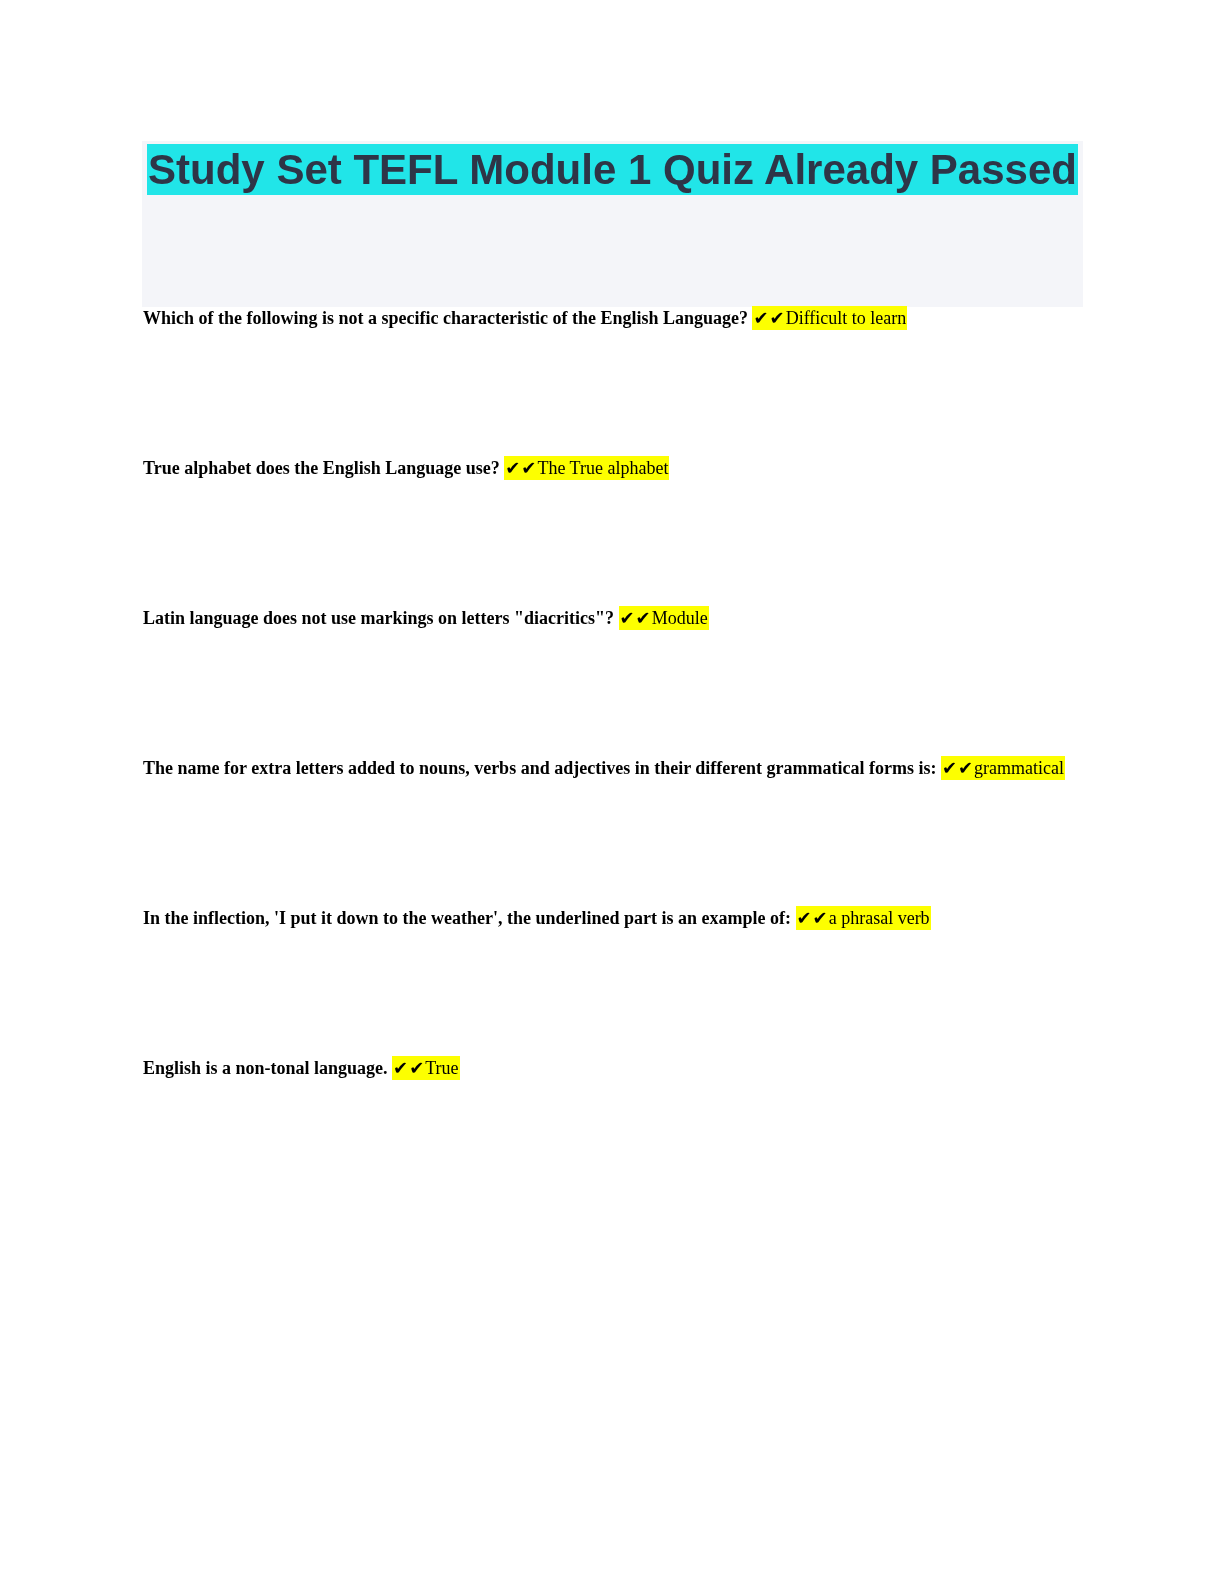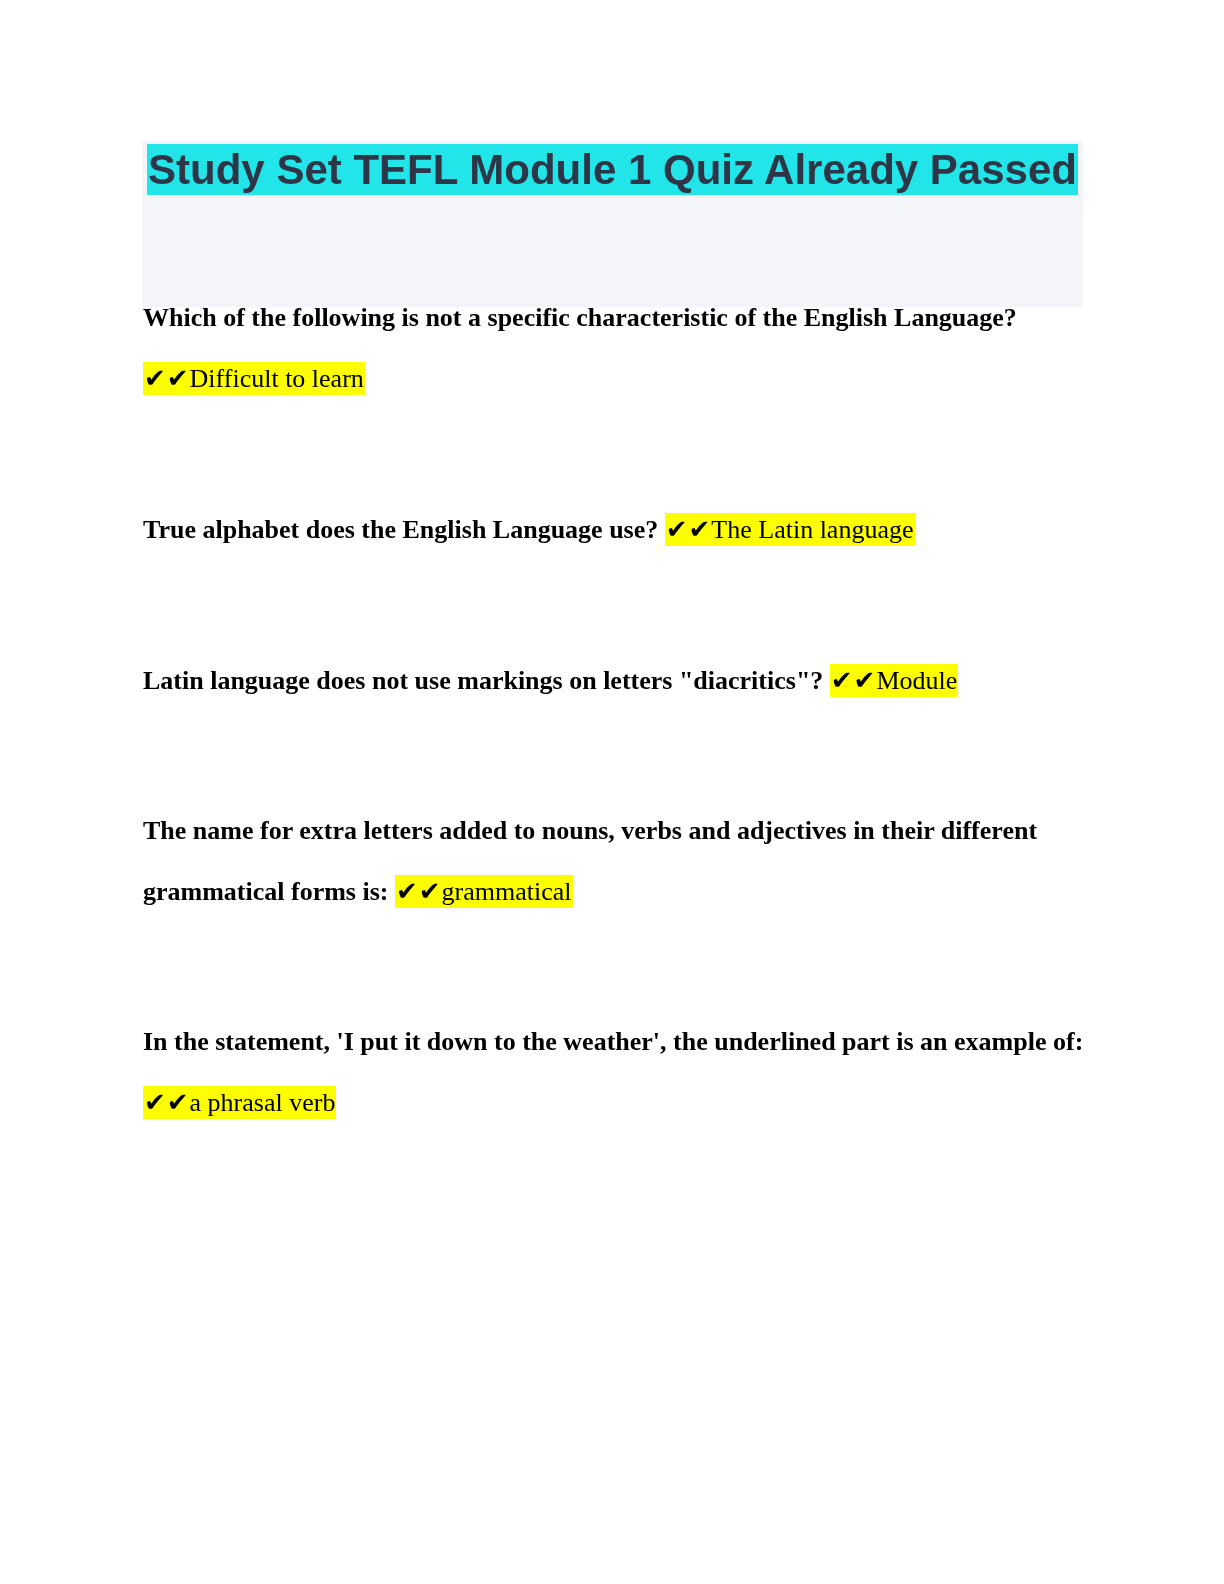--- a/index.html
+++ b/index.html
@@ -40,21 +40,21 @@
   }
   .content {
     position: absolute;
     left: 143px;
     top: 288px;
     width: 941px;
   }
   .question-block {
     margin: 0 0 90px 0;
     font-family: "Liberation Serif", serif;
-    font-size: 26px;
+    font-size: 18px;
     line-height: 60px;
     color: #000000;
     font-weight: bold;
   }
   .answer-highlight {
     background: var(--answer_highlight, #fdff00);
     padding: 2px 1px;
     box-decoration-break: clone;
     -webkit-box-decoration-break: clone;
   }
@@ -75,23 +75,24 @@
 <div class="page">
 
   <div class="doc-header">
     <h1 class="doc-title"><span class="title-highlight">Study Set TEFL Module 1 Quiz Already Passed</span></h1>
   </div>
 
   <div class="content">
 
     <p class="question-block"><span>Which of the following is not a specific characteristic of the English Language? </span><span class="answer-highlight"><span class="checks">✔✔</span><span class="answer-text">Difficult to learn</span></span></p>
 
-    <p class="question-block"><span>True alphabet does the English Language use? </span><span class="answer-highlight"><span class="checks">✔✔</span><span class="answer-text">The Latin language</span></span></p>
+    <p class="question-block"><span>True alphabet does the English Language use? </span><span class="answer-highlight"><span class="checks">✔✔</span><span class="answer-text">The True alphabet</span></span></p>
 
     <p class="question-block"><span>Latin language does not use markings on letters "diacritics"? </span><span class="answer-highlight"><span class="checks">✔✔</span><span class="answer-text">Module</span></span></p>
 
     <p class="question-block"><span>The name for extra letters added to nouns, verbs and adjectives in their different grammatical forms is: </span><span class="answer-highlight"><span class="checks">✔✔</span><span class="answer-text">grammatical</span></span></p>
 
-    <p class="question-block"><span>In the statement, 'I put it down to the weather', the underlined part is an example of: </span><span class="answer-highlight"><span class="checks">✔✔</span><span class="answer-text">a phrasal verb</span></span></p>
+    <p class="question-block"><span>In the inflection, 'I put it down to the weather', the underlined part is an example of: </span><span class="answer-highlight"><span class="checks">✔✔</span><span class="answer-text">a phrasal verb</span></span></p>
 
+    <p class="question-block"><span>English is a non-tonal language. </span><span class="answer-highlight"><span class="checks">✔✔</span><span class="answer-text">True</span></span></p>
 
   </div>
 </div>
 
 </body></html>

